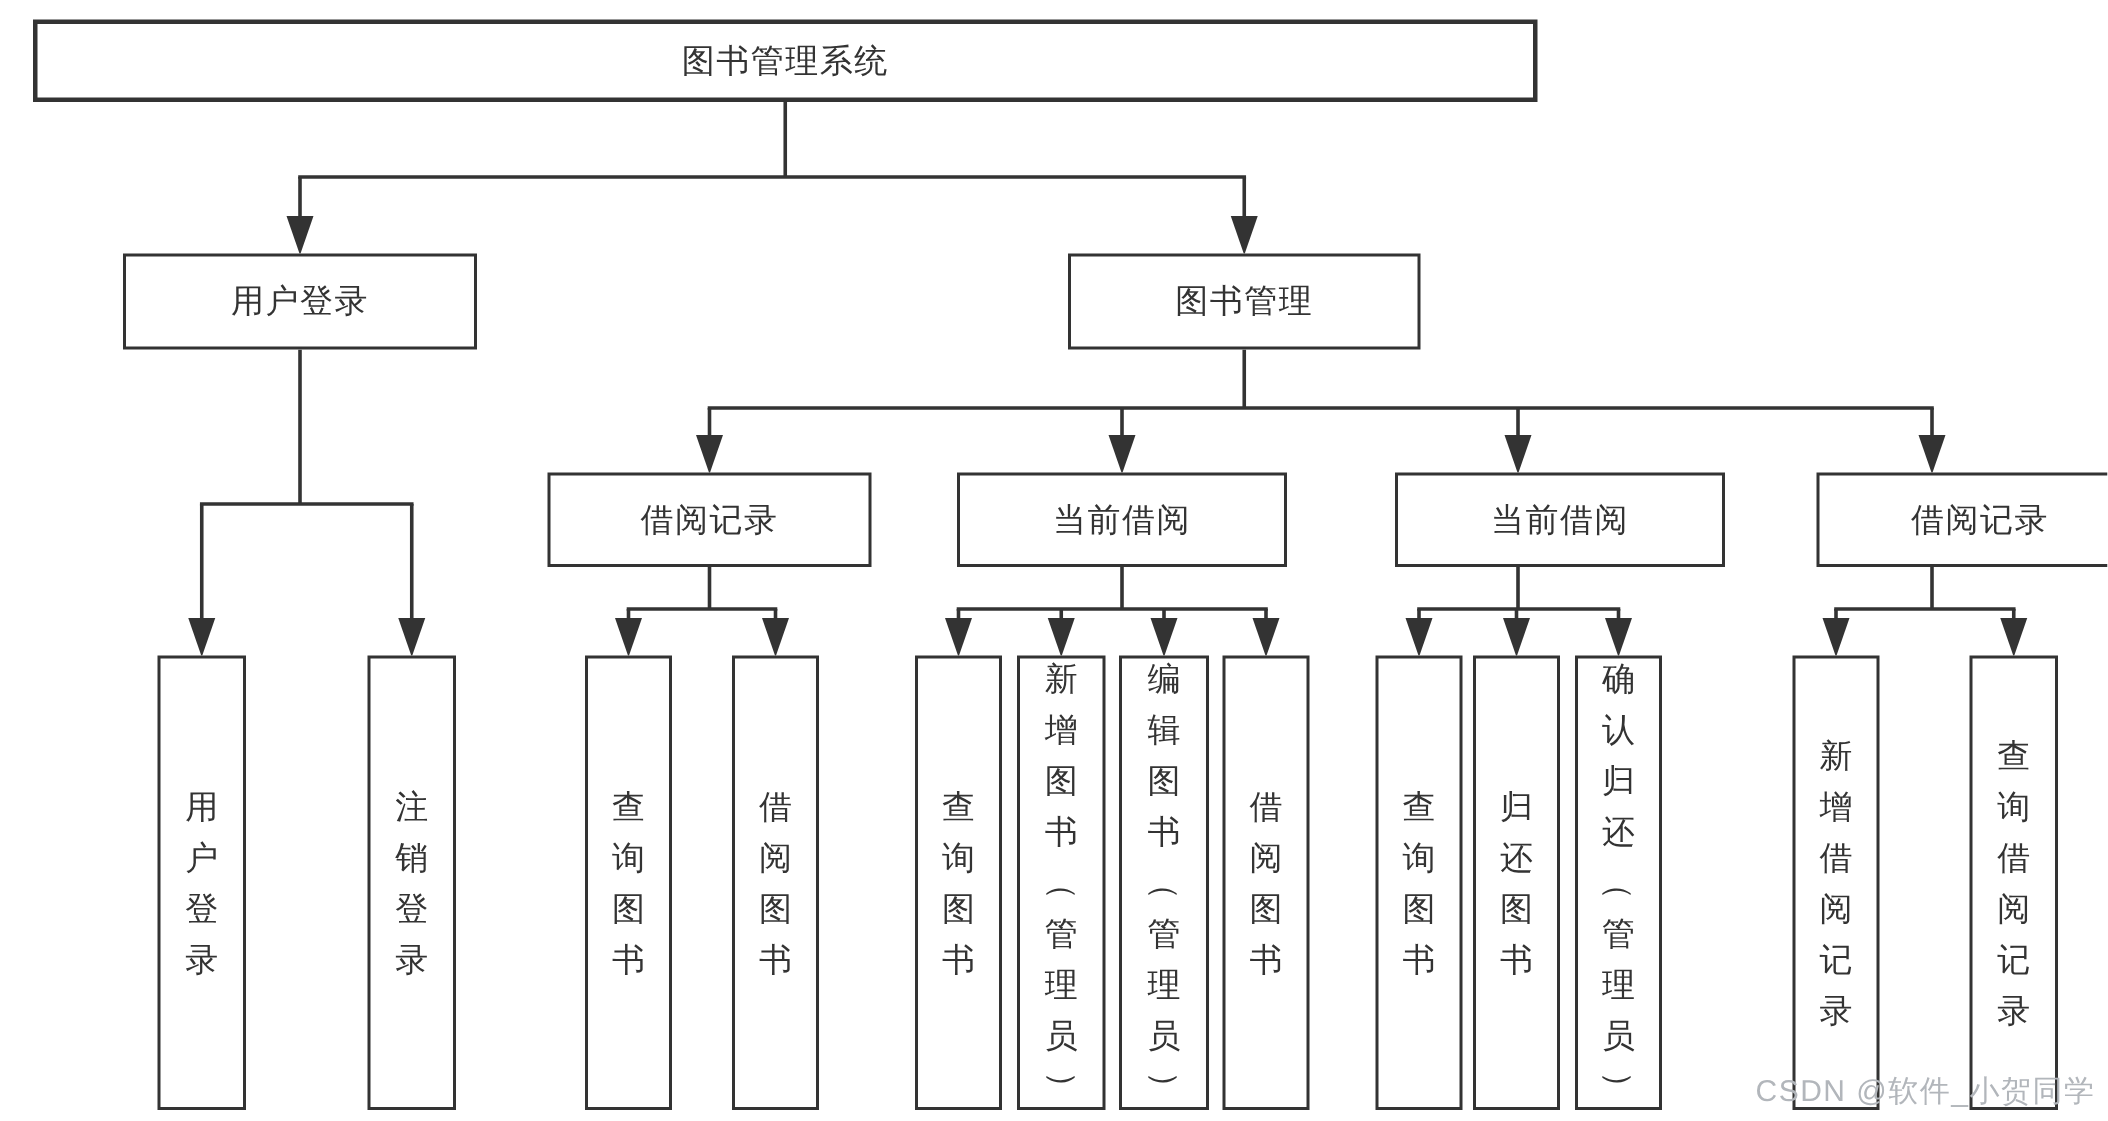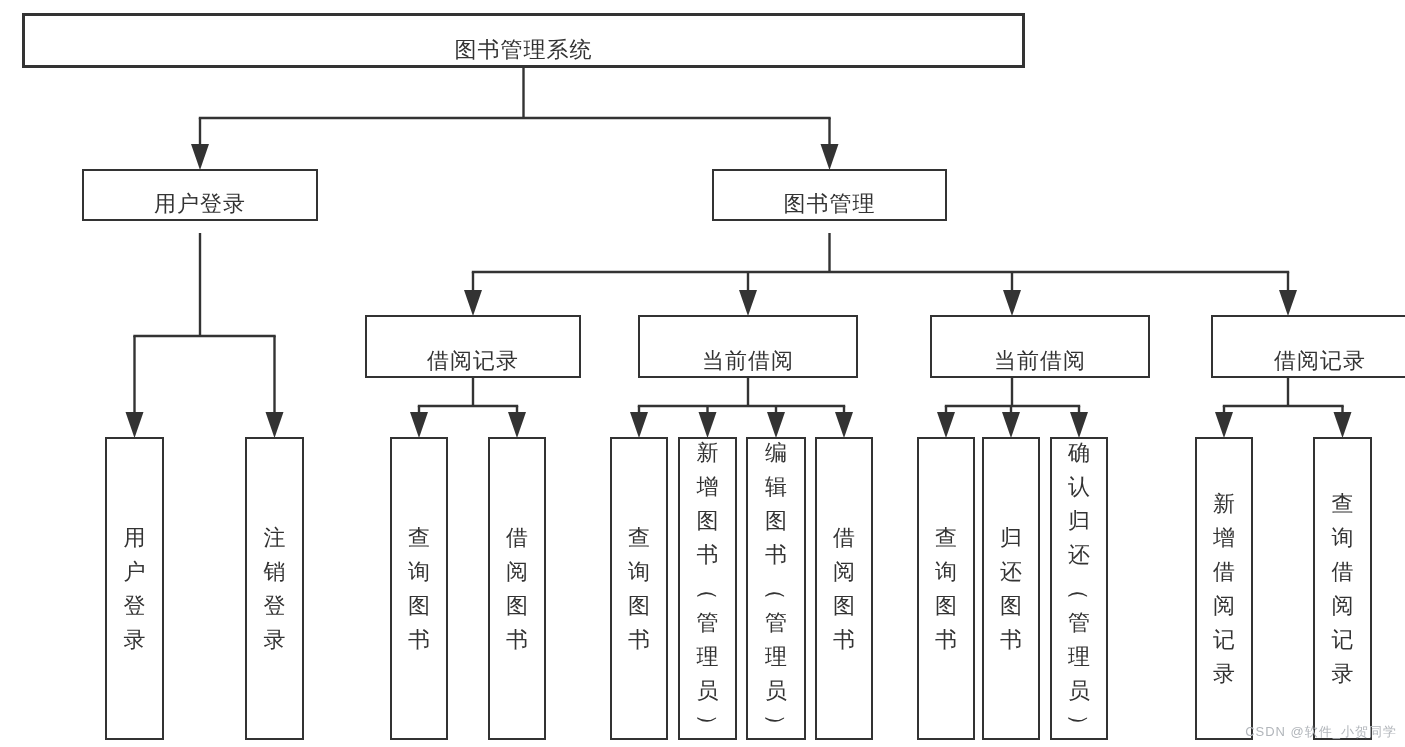--- a/index.html
+++ b/index.html
@@ -21,21 +21,21 @@
     width: 1405px; height: 747px;
     z-index: 1;
   }
   .node {
     position: absolute;
     box-sizing: border-box;
     background: #ffffff;
     border: 2px solid #333333;
     color: #333333;
     display: flex;
-    align-items: flex-end;
+    align-items: center;
     justify-content: center;
     z-index: 2;
   }
   .node.root { border-width: 3px; }
   .h-label {
     font-size: 22px;
     letter-spacing: 1px;
     white-space: nowrap;
   }
   .v-label {
@@ -54,21 +54,21 @@
     height: 22px;
     text-align: center;
   }
   .v-label .vchar.rot {
     transform: rotate(90deg);
   }
   #watermark {
     position: absolute;
     right: 8px;
     bottom: 6px;
-    font-size: 13px;
+    font-size: 20px;
     color: #b2b6bb;
     letter-spacing: 1px;
     z-index: 3;
     white-space: nowrap;
   }
 </style>
 </head>
 <body>
 
 <div id="canvas">
@@ -137,40 +137,40 @@
         <line x1="200" y1="118" x2="200" y2="147" stroke="#333333" stroke-width="2.4"></line>
         <polygon points="191,144 209,144 200,170" fill="#333333"></polygon>
         <line x1="829.5" y1="118" x2="829.5" y2="147" stroke="#333333" stroke-width="2.4"></line>
         <polygon points="820.5,144 838.5,144 829.5,170" fill="#333333"></polygon>
       </g>
     </svg>
   <div id="nodes">
       <div class="node root" style="left: 22px; top: 13px; width: 1003px; height: 55px;">
         <div class="h-label">图书管理系统</div>
       </div>
-      <div class="node" style="left: 82px; top: 169px; width: 236px; height: 52px;">
+      <div class="node" style="left: 82px; top: 169px; width: 236px; height: 64px;">
         <div class="h-label">用户登录</div>
       </div>
       <div class="node" style="left: 105px; top: 437px; width: 59px; height: 303px;">
         <div class="v-label">
           <span class="vchar">用</span>
           <span class="vchar">户</span>
           <span class="vchar">登</span>
           <span class="vchar">录</span>
         </div>
       </div>
       <div class="node" style="left: 245px; top: 437px; width: 59px; height: 303px;">
         <div class="v-label">
           <span class="vchar">注</span>
           <span class="vchar">销</span>
           <span class="vchar">登</span>
           <span class="vchar">录</span>
         </div>
       </div>
-      <div class="node" style="left: 712px; top: 169px; width: 235px; height: 52px;">
+      <div class="node" style="left: 712px; top: 169px; width: 235px; height: 64px;">
         <div class="h-label">图书管理</div>
       </div>
       <div class="node" style="left: 365px; top: 315px; width: 216px; height: 63px;">
         <div class="h-label">借阅记录</div>
       </div>
       <div class="node" style="left: 390px; top: 437px; width: 58px; height: 303px;">
         <div class="v-label">
           <span class="vchar">查</span>
           <span class="vchar">询</span>
           <span class="vchar">图</span>

